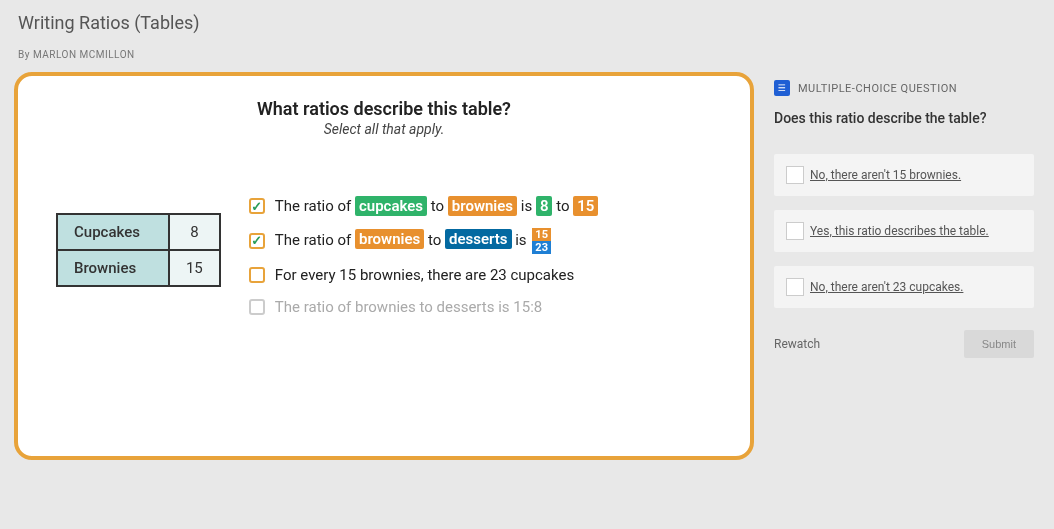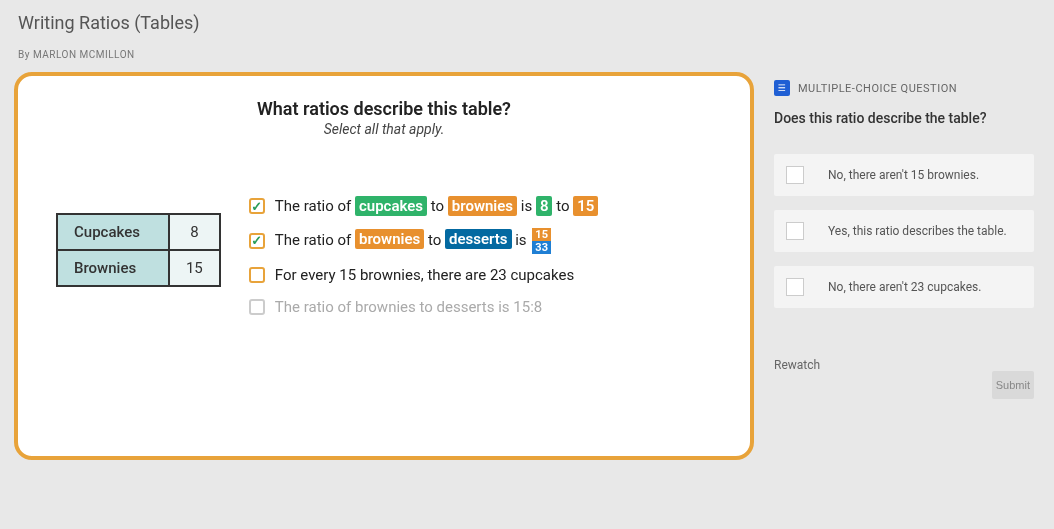--- a/index.html
+++ b/index.html
@@ -55,30 +55,30 @@
 
   .side-panel { flex: 1; padding: 8px 6px 0 6px; }
   .mc-head { display: flex; align-items: center; gap: 8px; font-size: 11px; color: #666; letter-spacing: 0.5px; }
   .mc-icon {
     width: 16px; height: 16px; background: #1f5fd4; border-radius: 2px;
     display: inline-flex; align-items: center; justify-content: center; color: #fff; font-size: 9px;
   }
   .mc-question { font-size: 14px; color: #333; margin-top: 14px; font-weight: 500; }
   .answers { margin-top: 28px; display: flex; flex-direction: column; gap: 14px; }
   .ans {
-    display: flex; align-items: center; gap: 24px;
+    display: flex; align-items: center; gap: 6px;
     background: #f4f4f4; padding: 12px 12px; border-radius: 2px;
-    font-size: 12px; color: #555; cursor: pointer;
+    font-size: 12px; color: #555; cursor: pointer; text-decoration: underline;
   }
   .ans .box { width: 18px; height: 18px; border: 1px solid #ccc; background: #fff; flex-shrink: 0; }
   .footer-row { display: flex; justify-content: space-between; align-items: center; margin-top: 22px; }
   .rewatch { font-size: 12px; color: #666; cursor: pointer; }
   .submit-btn {
     background: #d9d9d9; color: #888; font-size: 11px;
-    padding: 8px 4px; border: none; border-radius: 2px; cursor: default; margin-top: 41px;
+    padding: 8px 18px; border: none; border-radius: 2px; cursor: default;
   }
 </style>
 </head>
 <body>
 
 <div class="page-header">
   <div class="page-title">Writing Ratios (Tables)</div>
   <div class="byline">By MARLON MCMILLON</div>
 </div>
 
@@ -110,21 +110,21 @@
           <span>
             <span>The ratio of </span><span class="hl hl-green">cupcakes</span><span> to </span><span class="hl hl-orange">brownies</span><span> is </span><span class="hl hl-green">8</span><span> to </span><span class="hl hl-orange">15</span>
           </span>
         </div>
 
         <div class="opt-row">
           <span class="cb checked"></span>
           <span>
             <span>The ratio of </span><span class="hl hl-orange">brownies</span><span> to </span><span class="hl hl-blue">desserts</span><span> is </span><span class="frac">
                 <span class="num">15</span>
-                <span class="den">33</span>
+                <span class="den">23</span>
               </span>
           </span>
         </div>
 
         <div class="opt-row">
           <span class="cb"></span>
           <span>For every 15 brownies, there are 23 cupcakes</span>
         </div>
 
         <div class="opt-row disabled">

